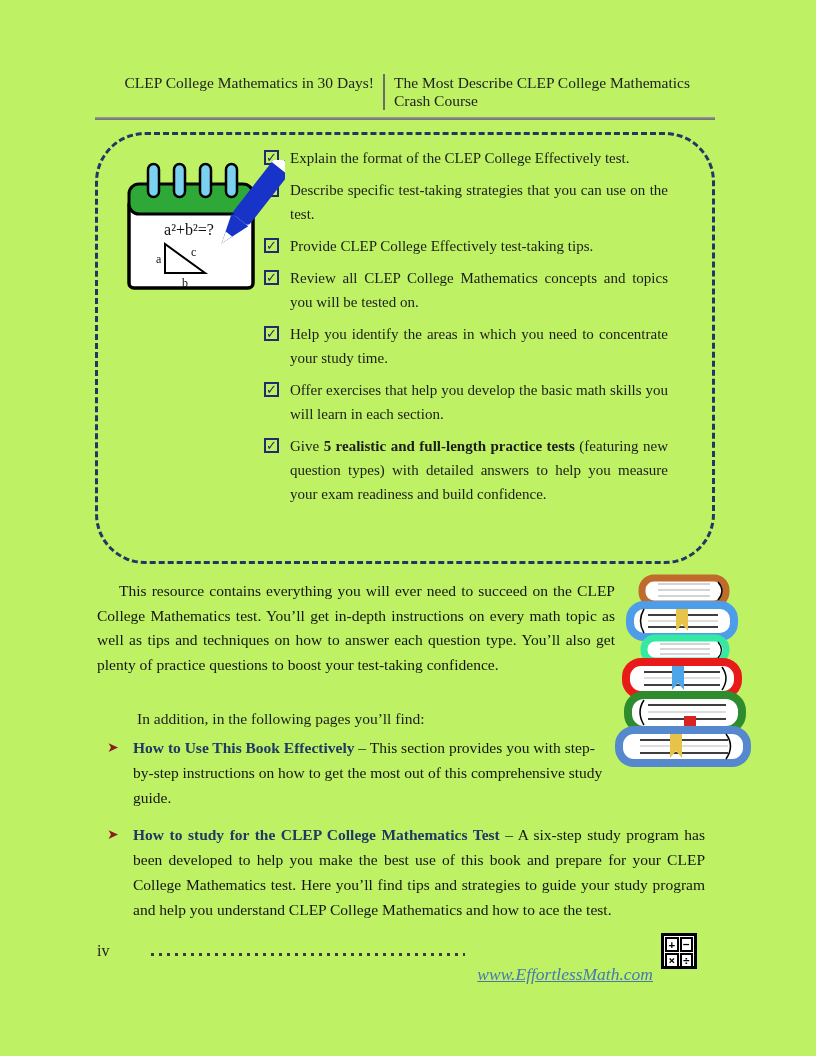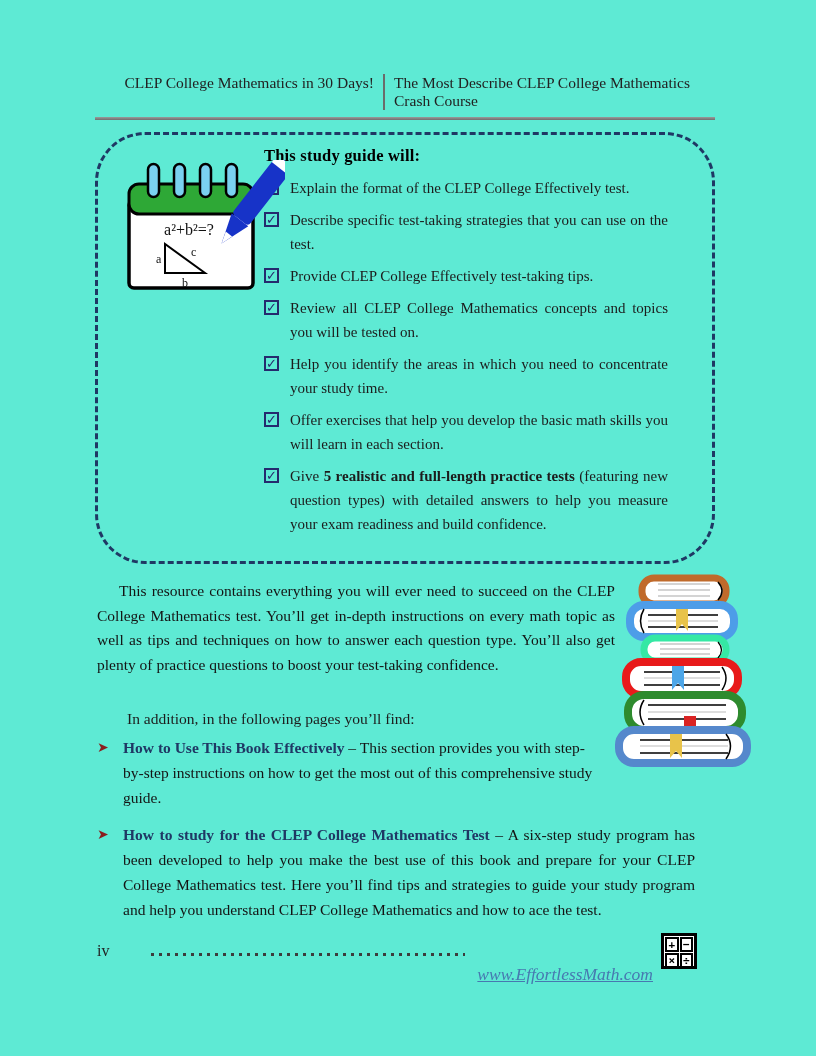--- a/index.html
+++ b/index.html
@@ -1,19 +1,19 @@
 <!DOCTYPE html>
 <html><head>
 <meta charset="utf-8">
 <style>
   * { margin:0; padding:0; box-sizing:border-box; }
   html,body { background:#e8e8e8; }
   .page {
     position:relative; width:816px; height:1056px; margin:0 auto;
-    background:#5eead4; overflow:hidden;
+    background:#bef264; overflow:hidden;
     font-family:"Liberation Serif", serif; color:#1c1c1c;
   }
   
   .header { position:absolute; left:95px; top:74px; width:620px; display:flex; }
   .header .h-left {
     width:288px; text-align:right; padding-right:9px;
     font-size:15.5px; line-height:18px; color:#222;
   }
   .header .h-divider { width:2px; background:#6b6b6b; }
   .header .h-right {
@@ -42,21 +42,21 @@
   
   .notepad { position:absolute; left:125px; top:160px; }
   
   .intro {
     position:absolute; left:97px; top:579px; width:518px;
     font-size:15.5px; line-height:24.6px; text-align:justify; text-indent:22px; color:#141414;
   }
   
   .books { position:absolute; left:614px; top:574px; }
   
-  .addition { position:absolute; left:97px; top:707px; width:618px; }
+  .addition { position:absolute; left:107px; top:707px; width:618px; }
   .addition-lead { font-size:15.5px; line-height:24px; margin-left:30px; margin-bottom:2px; }
   .bullet { display:flex; gap:9px; margin-top:4px; }
   .arrow {
     flex:0 0 17px; color:#8B1E1E; font-size:14px; line-height:25px;
     font-family:"DejaVu Sans", sans-serif;
   }
   .bullet-text { font-size:15.5px; line-height:25px; color:#141414; }
   .bullet-text.b1 { width:470px; margin-bottom:8px; }
   .bullet-text.b2 { width:572px; text-align:justify; }
   .bullet-title { font-weight:700; color:#1F3864; }
@@ -91,21 +91,20 @@
 <div class="page">
 
   <div class="header">
     <div class="h-left">CLEP College Mathematics in 30 Days!</div>
     <div class="h-divider"></div>
     <div class="h-right">The Most Describe CLEP College Mathematics Crash Course</div>
   </div>
   <div class="header-rule"></div>
 
   <div class="guide-box">
-    <div class="guide-heading">This study guide will:</div>
     <ul class="checklist">
       <li>
         <span class="checkbox">✓</span>
         <span class="cl-text"><span>Explain the format of the CLEP College Effectively test.</span><span class="cl-bold"></span><span></span></span>
       </li>
       <li>
         <span class="checkbox">✓</span>
         <span class="cl-text"><span>Describe specific test-taking strategies that you can use on the test.</span><span class="cl-bold"></span><span></span></span>
       </li>
       <li>

